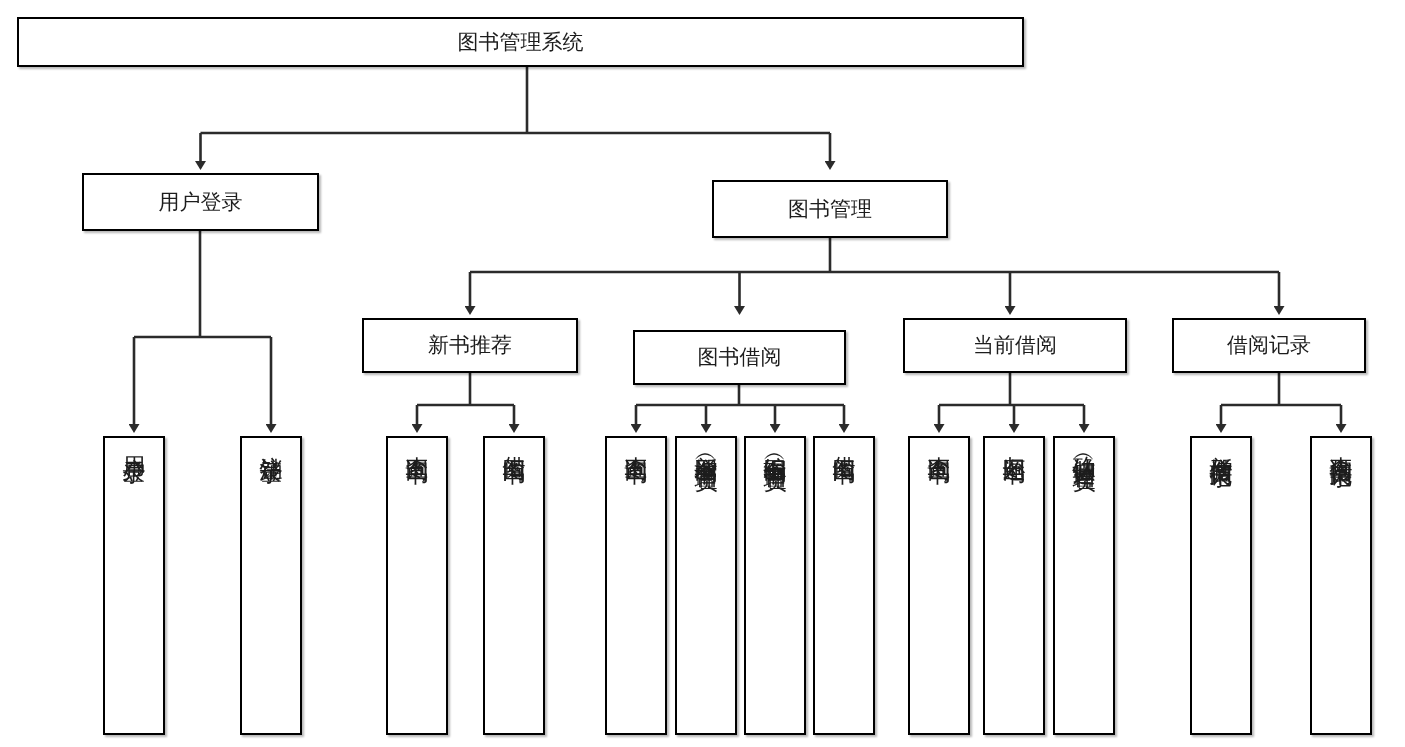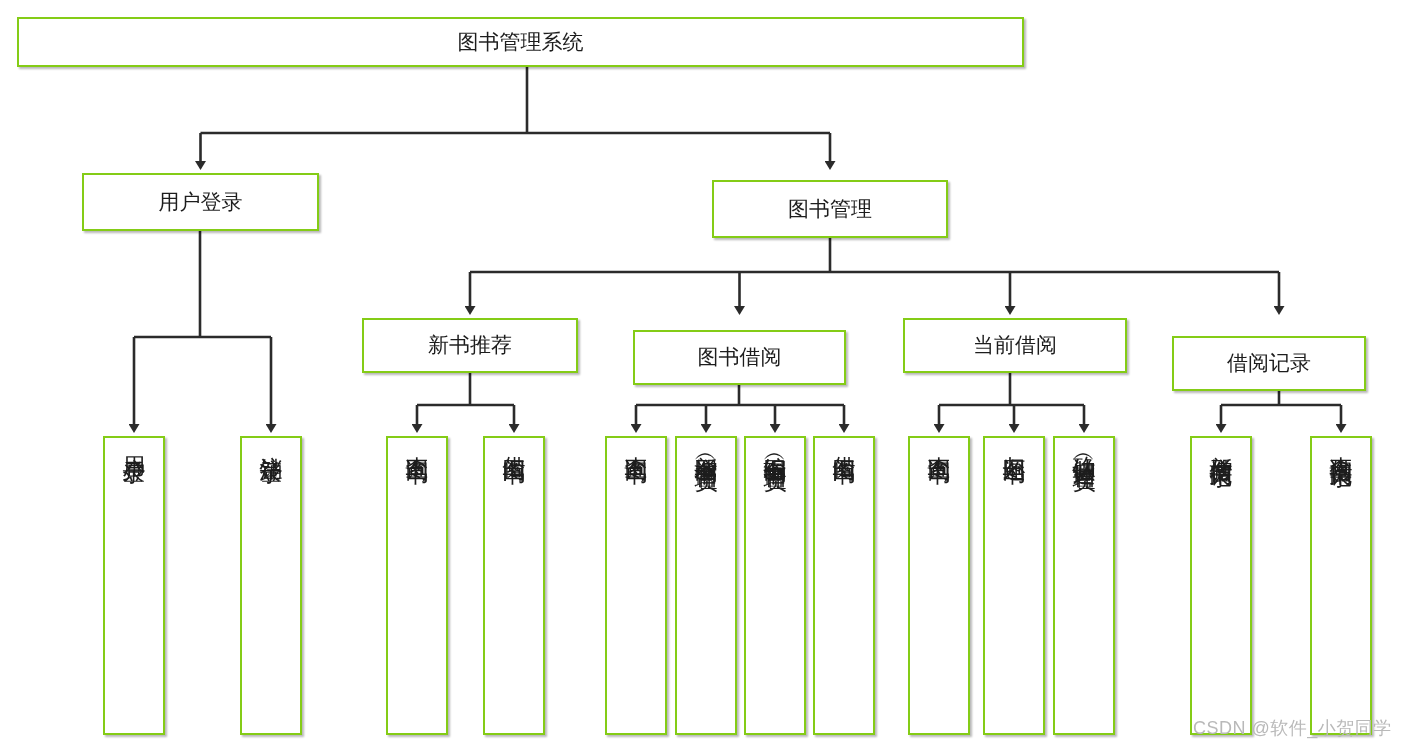--- a/index.html
+++ b/index.html
@@ -21,21 +21,21 @@
     position: absolute;
     left: 0;
     top: 0;
     width: 1405px;
     height: 747px;
   }
   .node {
     position: absolute;
     box-sizing: border-box;
     background: #ffffff;
-    border: 2px solid #84cc16;
+    border: 2px solid #000000;
     box-shadow: 2px 2px 2px rgba(0,0,0,0.28);
     display: flex;
     align-items: center;
     justify-content: center;
     color: #1d1d1d;
   }
   .node-label {
     display: block;
     text-align: center;
     line-height: 1.18;
@@ -126,21 +126,21 @@
       </div>
       <div class="node horizontal" style="left: 362px; top: 318px; width: 216px; height: 55px; font-family: Liberation Serif, serif;">
         <span class="node-label">新书推荐</span>
       </div>
       <div class="node horizontal" style="left: 633px; top: 330px; width: 213px; height: 55px; justify-content: center;">
         <span class="node-label">图书借阅</span>
       </div>
       <div class="node horizontal" style="left: 903px; top: 318px; width: 224px; height: 55px;">
         <span class="node-label">当前借阅</span>
       </div>
-      <div class="node horizontal" style="left: 1172px; top: 336px; width: 194px; height: 55px;">
+      <div class="node horizontal" style="left: 1172px; top: 318px; width: 194px; height: 55px;">
         <span class="node-label">借阅记录</span>
       </div>
       <div class="node vertical" style="left: 103px; top: 436px; width: 62px; height: 299px;">
         <span class="node-label">用户登录</span>
       </div>
       <div class="node vertical" style="left: 240px; top: 436px; width: 62px; height: 299px;">
         <span class="node-label">注销登录</span>
       </div>
       <div class="node vertical" style="left: 386px; top: 436px; width: 62px; height: 299px;">
         <span class="node-label">查询图书</span>
@@ -169,14 +169,13 @@
       <div class="node vertical" style="left: 1053px; top: 436px; width: 62px; height: 299px;">
         <span class="node-label">确认归还（管理员）</span>
       </div>
       <div class="node vertical" style="left: 1190px; top: 436px; width: 62px; height: 299px;">
         <span class="node-label">新增借阅记录</span>
       </div>
       <div class="node vertical" style="left: 1310px; top: 436px; width: 62px; height: 299px;">
         <span class="node-label">查询借阅记录</span>
       </div>
     </div>
-  <div class="watermark" style="left: 1193px; top: 716px; color: rgb(185, 185, 185);">CSDN @软件_小贺同学</div>
 </div>
 
 </body></html>

